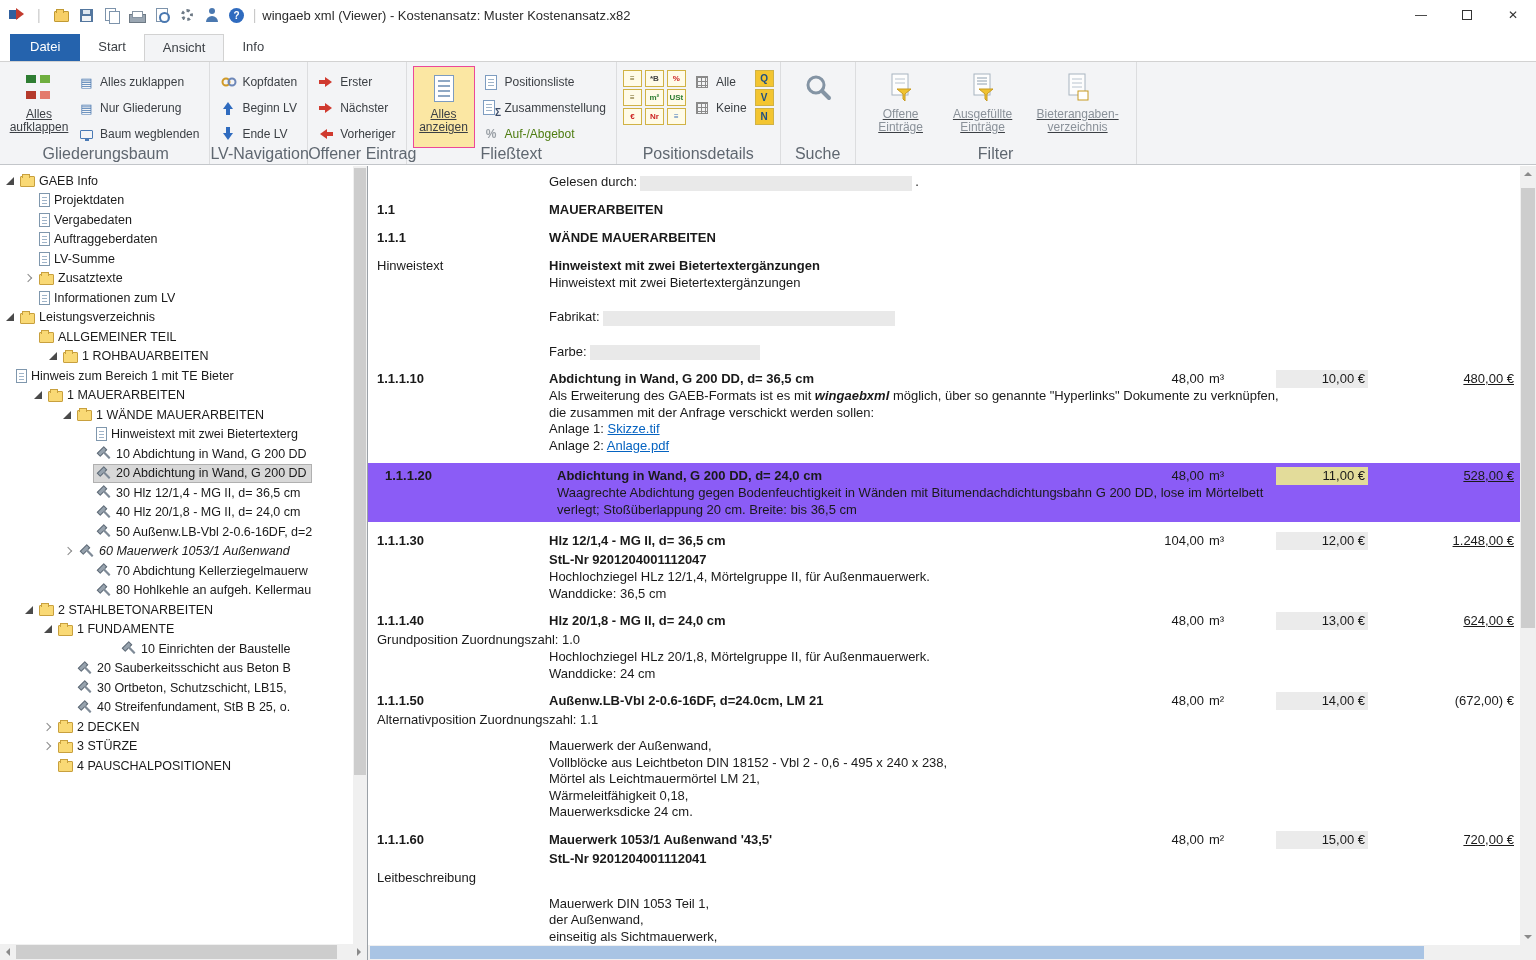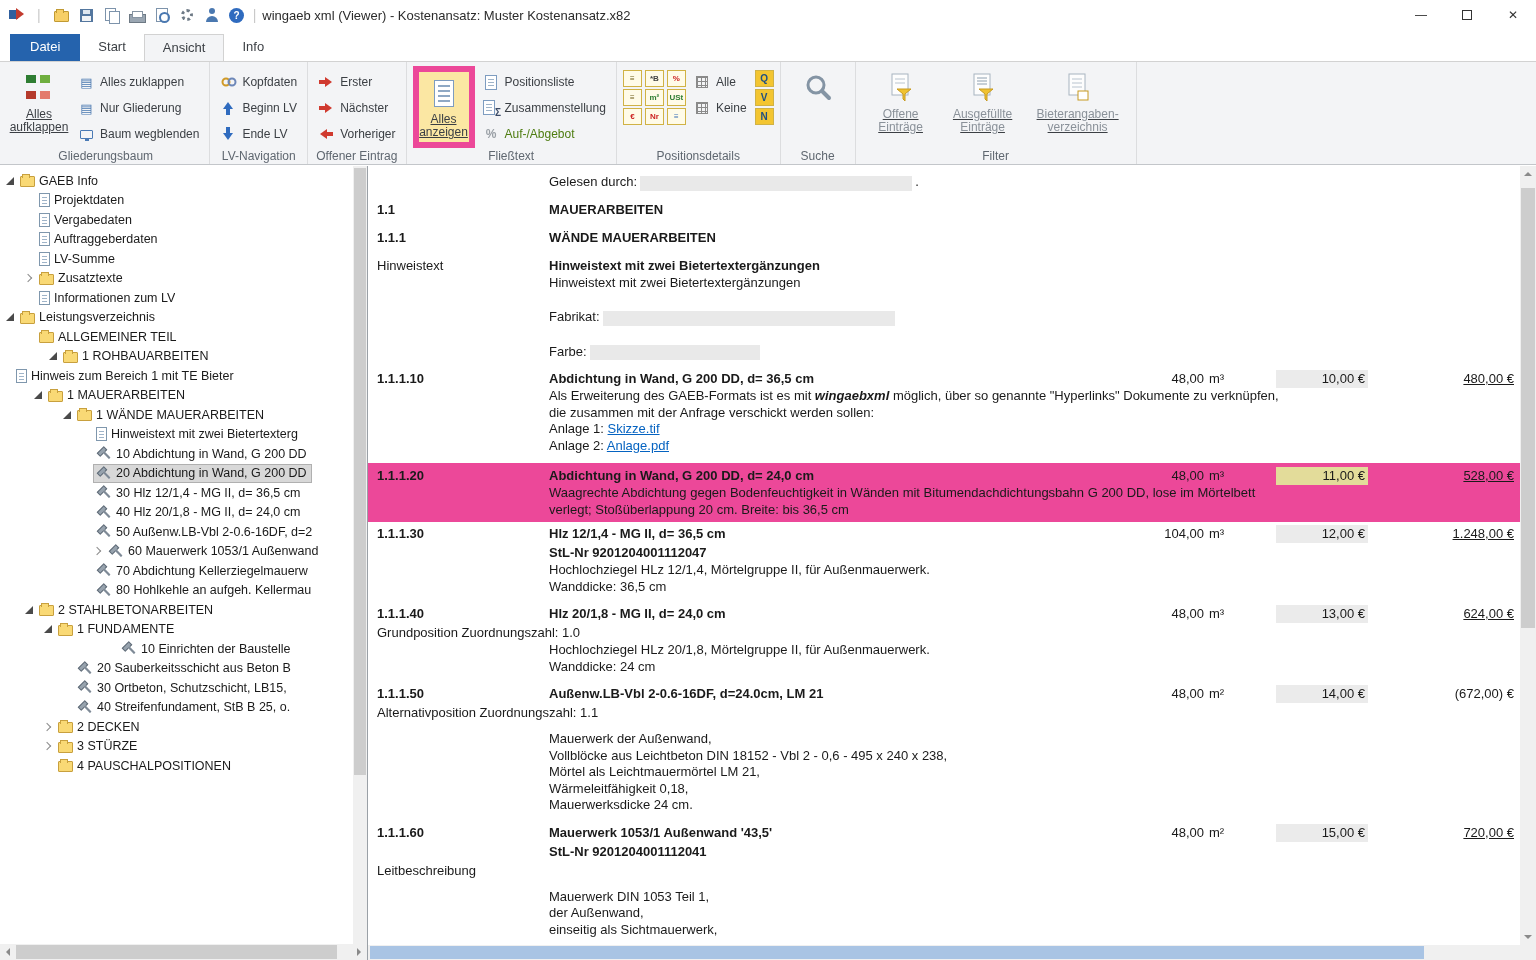--- a/index.html
+++ b/index.html
@@ -41,24 +41,24 @@
 
   
   .tabrow { height:31px; background:#fff; display:flex; align-items:flex-end; padding-left:10px; }
   .tab { padding:0 18px; height:27px; line-height:26px; font-size:13px; color:#3b3f44; cursor:default; }
   .tab.file { background:#2563ad; color:#fff; height:27px; padding:0 20px; }
   .tab.active { background:#f3f4f6; border:1px solid #d2d2d2; border-bottom:none; }
 
   
   .ribbon { height:104px; background:#f3f4f6; border-top:1px solid #d2d2d2; border-bottom:1px solid #c3c6ca; display:flex; align-items:stretch; padding-left:2px; }
   .rgroup { position:relative; border-right:1px solid #dcdddf; padding:4px 6px 16px 6px; }
-  .rg-label { position:absolute; left:0; right:0; bottom:1px; text-align:center; font-size:12px; color:#5f6770; white-space:nowrap; }
+  .rg-label { position:absolute; left:0; right:0; bottom:1px; text-align:center; font-size:16px; color:#5f6770; white-space:nowrap; }
   .rg-body { display:flex; align-items:flex-start; gap:4px; height:84px; }
   .bigbtn { width:62px; height:82px; display:flex; flex-direction:column; align-items:center; padding-top:4px; gap:3px; text-align:center; font-size:12px; color:#3b3f44; line-height:13px; cursor:default; border:1px solid transparent;text-decoration:underline; }
-  .bigbtn.sel { background:#fbe7a3; border:6px solid #ec4899; }
+  .bigbtn.sel { background:#fbe7a3; border:1px solid #ec4899; }
   .bb-ico { height:34px; display:flex; align-items:center; justify-content:center; }
   .scol { display:flex; flex-direction:column; justify-content:flex-start; gap:2px; padding-top:4px; }
   .sbtn { display:flex; align-items:center; gap:5px; height:24px; font-size:12px; color:#3b3f44; padding:0 4px; cursor:default; white-space:nowrap; }
   .sbtn .dim { color:#4d7c0f; }
   .s-ico { width:17px; display:inline-flex; align-items:center; justify-content:center; flex-shrink:0; }
   .list-blue { color:#4a78b0; font-size:13px; }
   .ico-monitor { width:13px; height:9px; border:1px solid #4a7ab5; border-radius:1px; position:relative; display:inline-block; }
   .ico-monitor::after { content:""; position:absolute; bottom:-3px; left:4px; width:4px; height:2px; background:#4a7ab5; }
   
   .orgtree { position:relative; width:30px; height:28px; }
@@ -129,21 +129,21 @@
   .scr-arr { width:16px; height:16px; display:flex; align-items:center; justify-content:center; flex-shrink:0; position:relative; }
   .scr-arr.l::before { content:""; border-right:4px solid #8a8a8a; border-top:4px solid transparent; border-bottom:4px solid transparent; }
   .scr-arr.r { margin-left:auto; } .scr-arr.r::before { content:""; border-left:4px solid #8a8a8a; border-top:4px solid transparent; border-bottom:4px solid transparent; }
   .scr-arr.u::before { content:""; border-bottom:4px solid #8a8a8a; border-left:4px solid transparent; border-right:4px solid transparent; }
   .scr-arr.d::before { content:""; border-top:4px solid #8a8a8a; border-left:4px solid transparent; border-right:4px solid transparent; }
 
   
   .doc-area { flex:1; position:relative; background:#fff; }
   .doc { position:absolute; left:0; top:0; right:16px; bottom:15px; overflow:hidden; padding:8px 6px 0 9px; }
   .dblock { margin-bottom:9px; }
-  .dblock.hl { background:#ec4899; padding:3px 0 4px 0; margin:0 -6px 2px -9px; }
+  .dblock.hl { background:#8b5cf6; padding:3px 0 4px 8px; margin:0 -6px 9px -9px; }
   .dblock.hl .inner-pad { padding:0 6px 0 9px; }
   .drow { display:flex; align-items:flex-end; line-height:19px; }
   .dnum { width:172px; flex-shrink:0; font-weight:bold; }
   .dlabel { width:172px; flex-shrink:0; }
   .dtitle { flex:1; font-weight:bold; padding-right:8px; }
   .dqty { width:70px; text-align:right; flex-shrink:0; }
   .dunit { width:34px; padding-left:5px; flex-shrink:0; }
   .dpricewrap { width:130px; display:flex; justify-content:flex-end; flex-shrink:0; }
   .dprice { width:92px; background:#ebebeb; text-align:right; padding:0 3px; height:18px; line-height:18px; }
   .hl .dprice { background:#e3dc9a; }
@@ -588,21 +588,21 @@
         <div class="trow" style="padding-left: 80px;">
           <span class="exp"></span>
           <span class="titem">
             <span class="t-pos">
               <span class="ph"></span>
               <span class="pt"></span>
             </span>
             <span class="t-label">50 Außenw.LB-Vbl 2-0.6-16DF, d=2</span>
           </span>
         </div>
-        <div class="trow" style="padding-left: 92px;">
+        <div class="trow" style="padding-left: 63px; font-style: italic;">
           <span class="exp closed"></span>
           <span class="titem">
             <span class="t-pos">
               <span class="ph"></span>
               <span class="pt"></span>
             </span>
             <span class="t-label">60 Mauerwerk 1053/1 Außenwand</span>
           </span>
         </div>
         <div class="trow" style="padding-left: 80px;">

